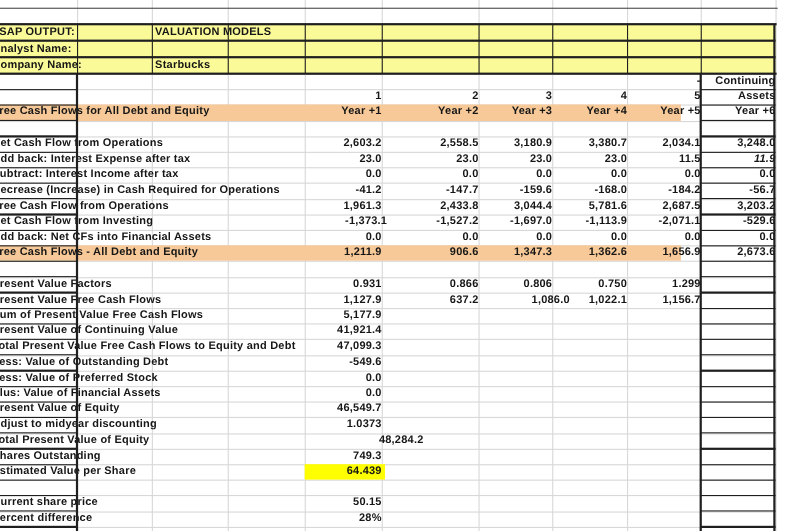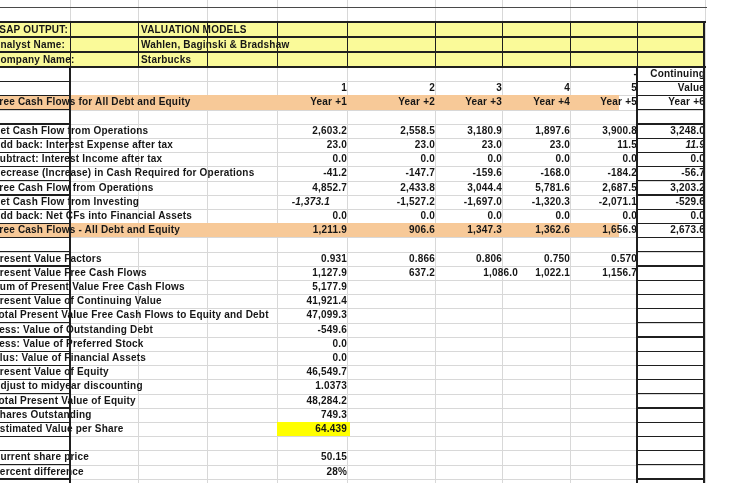--- a/index.html
+++ b/index.html
@@ -67,58 +67,57 @@
       <div class="darkline" style="left: 0px; top: 6.5px; width: 707px; height: 1.6px;"></div>
     </div>
 
   <div class="yh" id="yellow-header" style="background: rgb(250, 250, 153);">
     <div class="yh-row">
       <span class="yh-label">FSAP OUTPUT:</span>
       <span class="yh-value">VALUATION MODELS</span>
     </div>
     <div class="yh-row">
       <span class="yh-label">Analyst Name:</span>
-      <span class="yh-value">Wahlen, Baginski &amp; Bradshaw</span>
     </div>
     <div class="yh-row">
       <span class="yh-label">Company Name:</span>
       <span class="yh-value">Starbucks</span>
     </div>
   </div>
 
   <div id="layer-rows">
       <div class="row" style="top: 67px; height: 14.2px; background: transparent; line-height: 14.2px;">
         <div class="cell" style="left: 570px; width: 67px; height: 100%; line-height: 14.2px; padding-right: 14px;">-</div>
         <div class="cell" style="left: 637px; width: 68px; height: 100%; line-height: 14.2px; padding-right: 4px;">Continuing</div>
       </div>
       <div class="row" style="top: 81.2px; height: 14.2px; background: transparent; line-height: 14.2px;">
         <div class="cell" style="left: 277px; width: 70px; height: 100%; line-height: 14.2px; padding-right: 14px;">1</div>
         <div class="cell" style="left: 347px; width: 88px; height: 100%; line-height: 14.2px; padding-right: 14px;">2</div>
         <div class="cell" style="left: 435px; width: 67px; height: 100%; line-height: 14.2px; padding-right: 14px;">3</div>
         <div class="cell" style="left: 502px; width: 68px; height: 100%; line-height: 14.2px; padding-right: 14px;">4</div>
         <div class="cell" style="left: 570px; width: 67px; height: 100%; line-height: 14.2px; padding-right: 14px;">5</div>
-        <div class="cell" style="left: 637px; width: 68px; height: 100%; line-height: 14.2px; padding-right: 4px;">Value</div>
+        <div class="cell" style="left: 637px; width: 68px; height: 100%; line-height: 14.2px; padding-right: 4px;">Assets</div>
       </div>
       <div class="row" style="top: 95.4px; height: 14.2px; background: rgb(247, 201, 152); line-height: 14.2px;">
         <div class="row-label" style="line-height: 14.2px;">Free Cash Flows for All Debt and Equity</div>
         <div class="cell" style="left: 277px; width: 70px; height: 100%; line-height: 14.2px; padding-right: 3px;">Year +1</div>
         <div class="cell" style="left: 347px; width: 88px; height: 100%; line-height: 14.2px; padding-right: 3px;">Year +2</div>
         <div class="cell" style="left: 435px; width: 67px; height: 100%; line-height: 14.2px; padding-right: 3px;">Year +3</div>
         <div class="cell" style="left: 502px; width: 68px; height: 100%; line-height: 14.2px; padding-right: 3px;">Year +4</div>
         <div class="cell" style="left: 570px; width: 67px; height: 100%; line-height: 14.2px; padding-right: 3px;">Year +5</div>
         <div class="cell" style="left: 637px; width: 68px; height: 100%; line-height: 14.2px; padding-right: 3px;">Year +6</div>
       </div>
       <div class="row" style="top: 109.6px; height: 14.2px; background: transparent; line-height: 14.2px;"></div>
       <div class="row" style="top: 123.8px; height: 14.2px; background: transparent; line-height: 14.2px;">
         <div class="row-label" style="line-height: 14.2px;">Net Cash Flow from Operations</div>
         <div class="cell" style="left: 277px; width: 70px; height: 100%; line-height: 14.2px; padding-right: 3px;">2,603.2</div>
         <div class="cell" style="left: 347px; width: 88px; height: 100%; line-height: 14.2px; padding-right: 3px;">2,558.5</div>
         <div class="cell" style="left: 435px; width: 67px; height: 100%; line-height: 14.2px; padding-right: 3px;">3,180.9</div>
-        <div class="cell" style="left: 502px; width: 68px; height: 100%; line-height: 14.2px; padding-right: 3px;">1,897.6</div>
-        <div class="cell" style="left: 570px; width: 67px; height: 100%; line-height: 14.2px; padding-right: 3px;">3,900.8</div>
+        <div class="cell" style="left: 502px; width: 68px; height: 100%; line-height: 14.2px; padding-right: 3px;">3,380.7</div>
+        <div class="cell" style="left: 570px; width: 67px; height: 100%; line-height: 14.2px; padding-right: 3px;">2,034.1</div>
         <div class="cell" style="left: 637px; width: 68px; height: 100%; line-height: 14.2px; padding-right: 3px;">3,248.0</div>
       </div>
       <div class="row" style="top: 138px; height: 14.2px; background: transparent; line-height: 14.2px;">
         <div class="row-label" style="line-height: 14.2px;">Add back: Interest Expense after tax</div>
         <div class="cell" style="left: 277px; width: 70px; height: 100%; line-height: 14.2px; padding-right: 3px;">23.0</div>
         <div class="cell" style="left: 347px; width: 88px; height: 100%; line-height: 14.2px; padding-right: 3px;">23.0</div>
         <div class="cell" style="left: 435px; width: 67px; height: 100%; line-height: 14.2px; padding-right: 3px;">23.0</div>
         <div class="cell" style="left: 502px; width: 68px; height: 100%; line-height: 14.2px; padding-right: 3px;">23.0</div>
         <div class="cell" style="left: 570px; width: 67px; height: 100%; line-height: 14.2px; padding-right: 3px;">11.5</div>
         <div class="cell" style="left: 637px; width: 68px; height: 100%; line-height: 14.2px; padding-right: 3px; font-style: italic;">11.9</div>
@@ -136,33 +135,33 @@
         <div class="row-label" style="line-height: 14.2px;">Decrease (Increase) in Cash Required for Operations</div>
         <div class="cell" style="left: 277px; width: 70px; height: 100%; line-height: 14.2px; padding-right: 3px;">-41.2</div>
         <div class="cell" style="left: 347px; width: 88px; height: 100%; line-height: 14.2px; padding-right: 3px;">-147.7</div>
         <div class="cell" style="left: 435px; width: 67px; height: 100%; line-height: 14.2px; padding-right: 3px;">-159.6</div>
         <div class="cell" style="left: 502px; width: 68px; height: 100%; line-height: 14.2px; padding-right: 3px;">-168.0</div>
         <div class="cell" style="left: 570px; width: 67px; height: 100%; line-height: 14.2px; padding-right: 3px;">-184.2</div>
         <div class="cell" style="left: 637px; width: 68px; height: 100%; line-height: 14.2px; padding-right: 3px;">-56.7</div>
       </div>
       <div class="row" style="top: 180.6px; height: 14.2px; background: transparent; line-height: 14.2px;">
         <div class="row-label" style="line-height: 14.2px;">Free Cash Flow from Operations</div>
-        <div class="cell" style="left: 277px; width: 70px; height: 100%; line-height: 14.2px; padding-right: 3px;">4,852.7</div>
+        <div class="cell" style="left: 277px; width: 70px; height: 100%; line-height: 14.2px; padding-right: 3px;">1,961.3</div>
         <div class="cell" style="left: 347px; width: 88px; height: 100%; line-height: 14.2px; padding-right: 3px;">2,433.8</div>
         <div class="cell" style="left: 435px; width: 67px; height: 100%; line-height: 14.2px; padding-right: 3px;">3,044.4</div>
         <div class="cell" style="left: 502px; width: 68px; height: 100%; line-height: 14.2px; padding-right: 3px;">5,781.6</div>
         <div class="cell" style="left: 570px; width: 67px; height: 100%; line-height: 14.2px; padding-right: 3px;">2,687.5</div>
         <div class="cell" style="left: 637px; width: 68px; height: 100%; line-height: 14.2px; padding-right: 3px;">3,203.2</div>
       </div>
       <div class="row" style="top: 194.8px; height: 14.2px; background: transparent; line-height: 14.2px;">
         <div class="row-label" style="line-height: 14.2px;">Net Cash Flow from Investing</div>
-        <div class="cell" style="left: 260px; width: 70px; height: 100%; line-height: 14.2px; padding-right: 3px; font-style: italic;">-1,373.1</div>
+        <div class="cell" style="left: 282px; width: 70px; height: 100%; line-height: 14.2px; padding-right: 3px;">-1,373.1</div>
         <div class="cell" style="left: 347px; width: 88px; height: 100%; line-height: 14.2px; padding-right: 3px;">-1,527.2</div>
         <div class="cell" style="left: 435px; width: 67px; height: 100%; line-height: 14.2px; padding-right: 3px;">-1,697.0</div>
-        <div class="cell" style="left: 502px; width: 68px; height: 100%; line-height: 14.2px; padding-right: 3px;">-1,320.3</div>
+        <div class="cell" style="left: 502px; width: 68px; height: 100%; line-height: 14.2px; padding-right: 3px;">-1,113.9</div>
         <div class="cell" style="left: 570px; width: 67px; height: 100%; line-height: 14.2px; padding-right: 3px;">-2,071.1</div>
         <div class="cell" style="left: 637px; width: 68px; height: 100%; line-height: 14.2px; padding-right: 3px;">-529.6</div>
       </div>
       <div class="row" style="top: 209px; height: 14.2px; background: transparent; line-height: 14.2px;">
         <div class="row-label" style="line-height: 14.2px;">Add back: Net CFs into Financial Assets</div>
         <div class="cell" style="left: 277px; width: 70px; height: 100%; line-height: 14.2px; padding-right: 3px;">0.0</div>
         <div class="cell" style="left: 347px; width: 88px; height: 100%; line-height: 14.2px; padding-right: 3px;">0.0</div>
         <div class="cell" style="left: 435px; width: 67px; height: 100%; line-height: 14.2px; padding-right: 3px;">0.0</div>
         <div class="cell" style="left: 502px; width: 68px; height: 100%; line-height: 14.2px; padding-right: 3px;">0.0</div>
         <div class="cell" style="left: 570px; width: 67px; height: 100%; line-height: 14.2px; padding-right: 3px;">0.0</div>
@@ -177,21 +176,21 @@
         <div class="cell" style="left: 570px; width: 67px; height: 100%; line-height: 14.2px; padding-right: 3px; text-align: right;">1,656.9</div>
         <div class="cell" style="left: 637px; width: 68px; height: 100%; line-height: 14.2px; padding-right: 3px;">2,673.6</div>
       </div>
       <div class="row" style="top: 237.4px; height: 14.2px; background: transparent; line-height: 14.2px;"></div>
       <div class="row" style="top: 251.6px; height: 14.2px; background: transparent; line-height: 14.2px;">
         <div class="row-label" style="line-height: 14.2px;">Present Value Factors</div>
         <div class="cell" style="left: 277px; width: 70px; height: 100%; line-height: 14.2px; padding-right: 3px;">0.931</div>
         <div class="cell" style="left: 347px; width: 88px; height: 100%; line-height: 14.2px; padding-right: 3px;">0.866</div>
         <div class="cell" style="left: 435px; width: 67px; height: 100%; line-height: 14.2px; padding-right: 3px;">0.806</div>
         <div class="cell" style="left: 502px; width: 68px; height: 100%; line-height: 14.2px; padding-right: 3px;">0.750</div>
-        <div class="cell" style="left: 570px; width: 67px; height: 100%; line-height: 14.2px; padding-right: 3px;">0.570</div>
+        <div class="cell" style="left: 570px; width: 67px; height: 100%; line-height: 14.2px; padding-right: 3px;">1.299</div>
       </div>
       <div class="row" style="top: 265.8px; height: 14.2px; background: transparent; line-height: 14.2px;">
         <div class="row-label" style="line-height: 14.2px;">Present Value Free Cash Flows</div>
         <div class="cell" style="left: 277px; width: 70px; height: 100%; line-height: 14.2px; padding-right: 3px;">1,127.9</div>
         <div class="cell" style="left: 347px; width: 88px; height: 100%; line-height: 14.2px; padding-right: 3px;">637.2</div>
         <div class="cell" style="left: 435px; width: 67px; height: 100%; line-height: 14.2px; padding-right: 3px; margin-left: 16px;">1,086.0</div>
         <div class="cell" style="left: 502px; width: 68px; height: 100%; line-height: 14.2px; padding-right: 3px;">1,022.1</div>
         <div class="cell" style="left: 570px; width: 67px; height: 100%; line-height: 14.2px; padding-right: 3px;">1,156.7</div>
       </div>
       <div class="row" style="top: 280px; height: 14.2px; background: transparent; line-height: 14.2px;">
@@ -221,21 +220,21 @@
       <div class="row" style="top: 365.2px; height: 14.2px; background: transparent; line-height: 14.2px;">
         <div class="row-label" style="line-height: 14.2px;">Present Value of Equity</div>
         <div class="cell" style="left: 277px; width: 70px; height: 100%; line-height: 14.2px; padding-right: 3px;">46,549.7</div>
       </div>
       <div class="row" style="top: 379.4px; height: 14.2px; background: transparent; line-height: 14.2px;">
         <div class="row-label" style="line-height: 14.2px;">Adjust to midyear discounting</div>
         <div class="cell" style="left: 277px; width: 70px; height: 100%; line-height: 14.2px; padding-right: 3px;">1.0373</div>
       </div>
       <div class="row" style="top: 393.6px; height: 14.2px; background: transparent; line-height: 14.2px;">
         <div class="row-label" style="line-height: 14.2px;">Total Present Value of Equity</div>
-        <div class="cell" style="left: 277px; width: 70px; height: 100%; line-height: 14.2px; padding-right: 3px;">48,284.2</div>
+        <div class="cell" style="left: 277px; width: 70px; height: 100%; line-height: 14.2px; padding-right: 3px; padding-left: 38px;">48,284.2</div>
       </div>
       <div class="row" style="top: 407.8px; height: 14.2px; background: transparent; line-height: 14.2px;">
         <div class="row-label" style="line-height: 14.2px;">Shares Outstanding</div>
         <div class="cell" style="left: 277px; width: 70px; height: 100%; line-height: 14.2px; padding-right: 3px;">749.3</div>
       </div>
       <div class="row" style="top: 422px; height: 14.2px; background: transparent; line-height: 14.2px;">
         <div class="row-label" style="line-height: 14.2px;">Estimated Value per Share</div>
         <div class="cell" style="left: 277px; width: 70px; height: 100%; line-height: 14.2px; padding-right: 3px; background: rgb(255, 255, 0);">64.439</div>
       </div>
       <div class="row" style="top: 436.2px; height: 14.2px; background: transparent; line-height: 14.2px;"></div>

